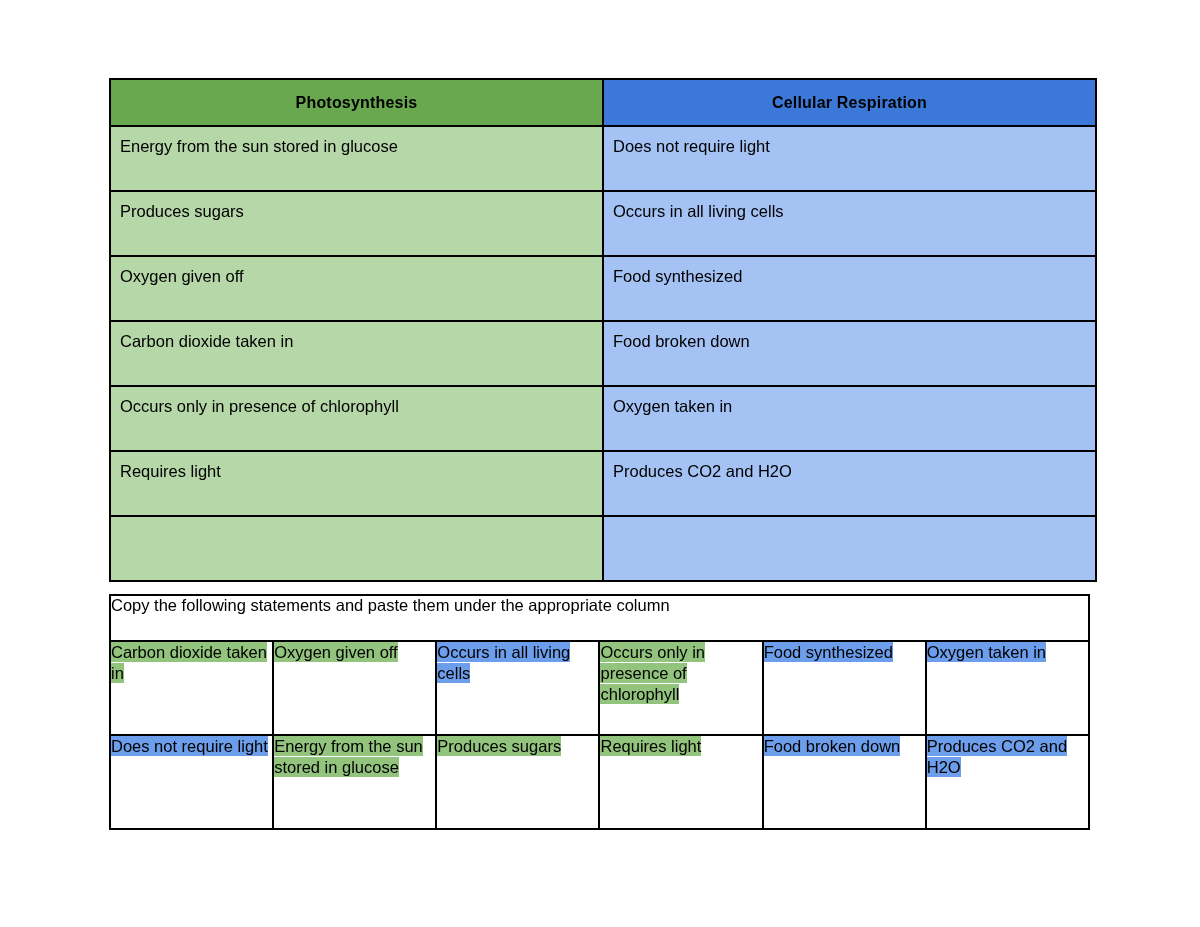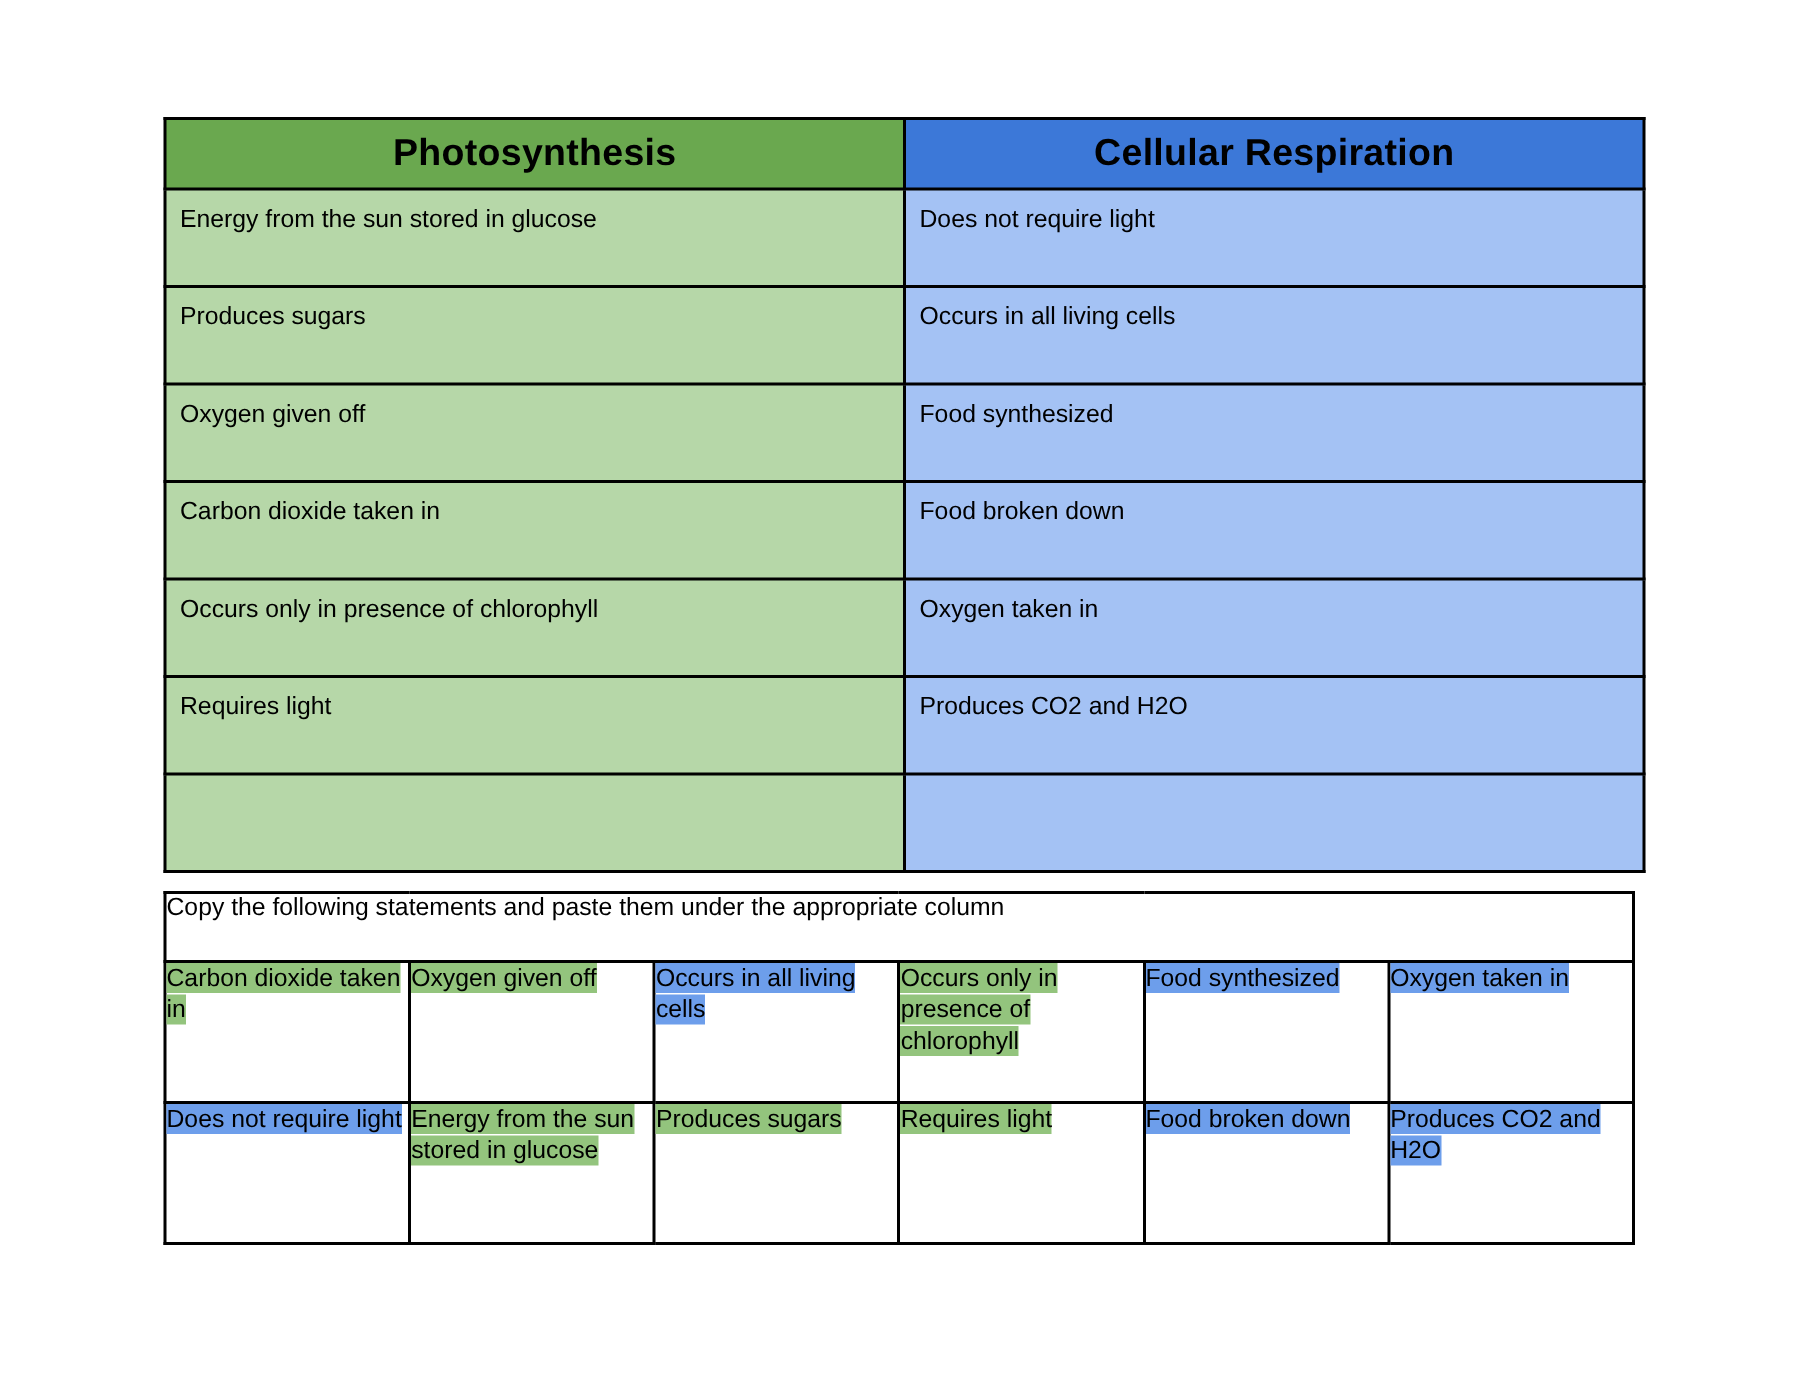--- a/index.html
+++ b/index.html
@@ -26,21 +26,21 @@
     table-layout: fixed;
   }
   .compare-table td,
   .compare-table th {
     border: 2px solid #000000;
     padding: 0;
     vertical-align: top;
   }
   .compare-table th {
     height: 45px;
-    font-size: 25px;
+    font-size: 16px;
     font-weight: bold;
     text-align: center;
     vertical-align: middle;
     letter-spacing: 0.2px;
   }
   .th-photo { background: #6aa84f; width: 491px; }
   .th-resp  { background: #3c78d8; width: 491px; margin-top: 48px; }
 
   .compare-table tbody td {
     height: 54px;

